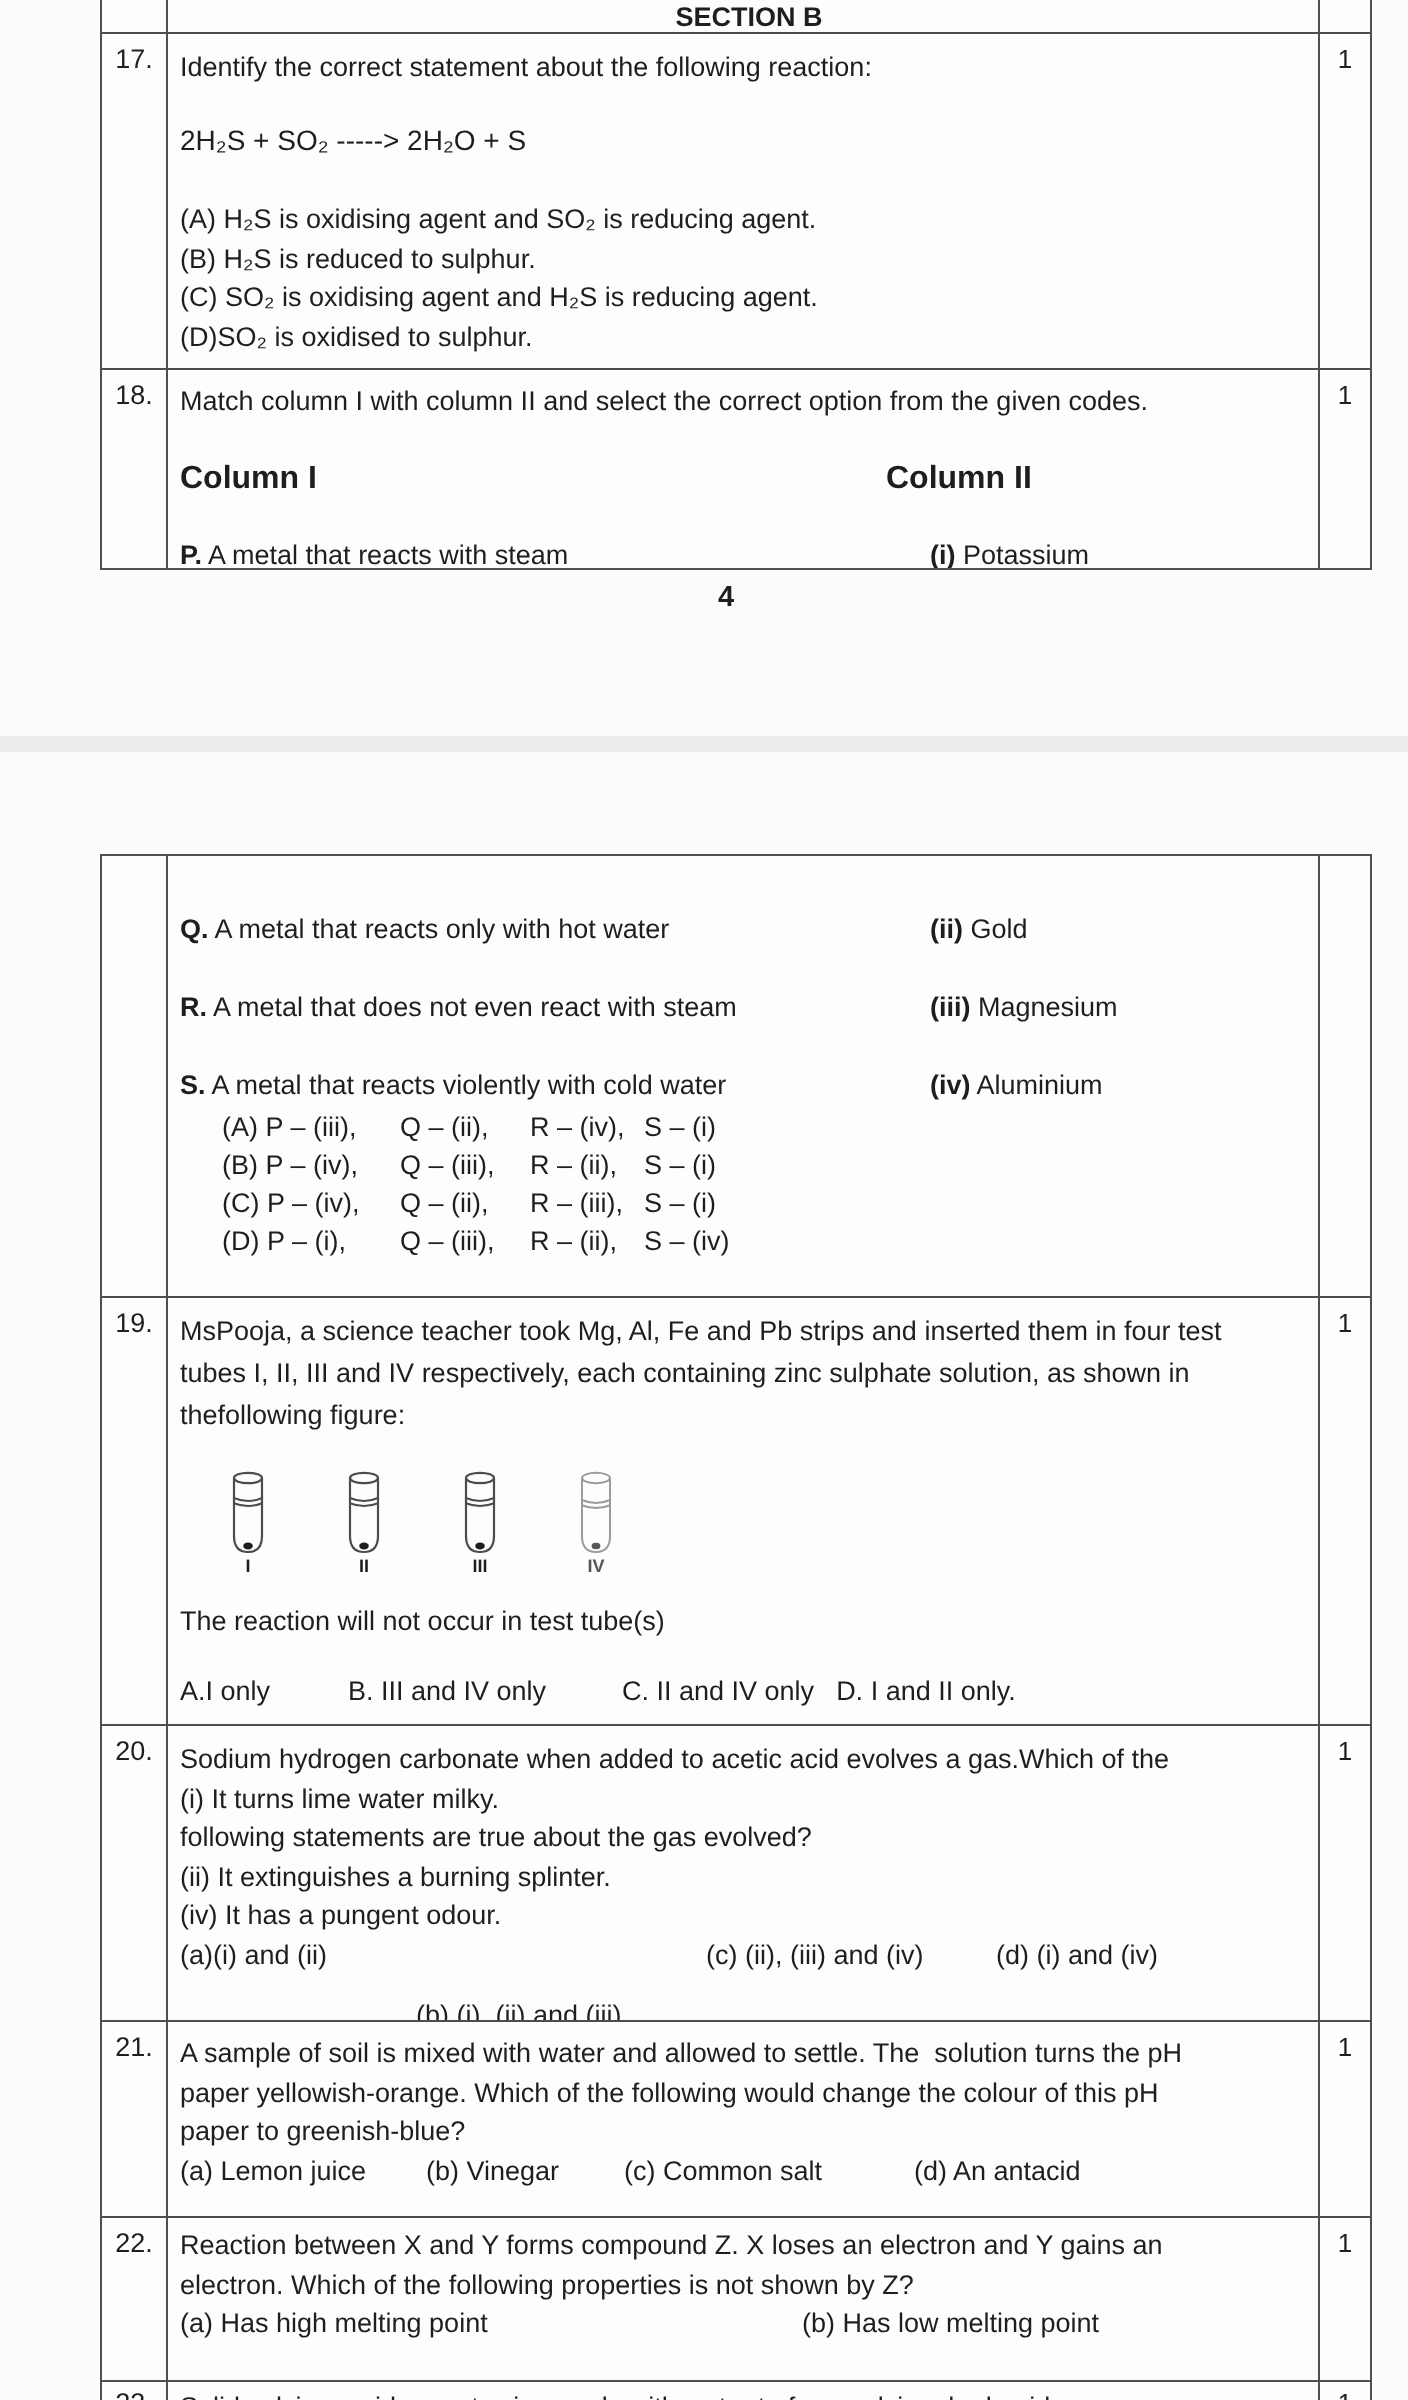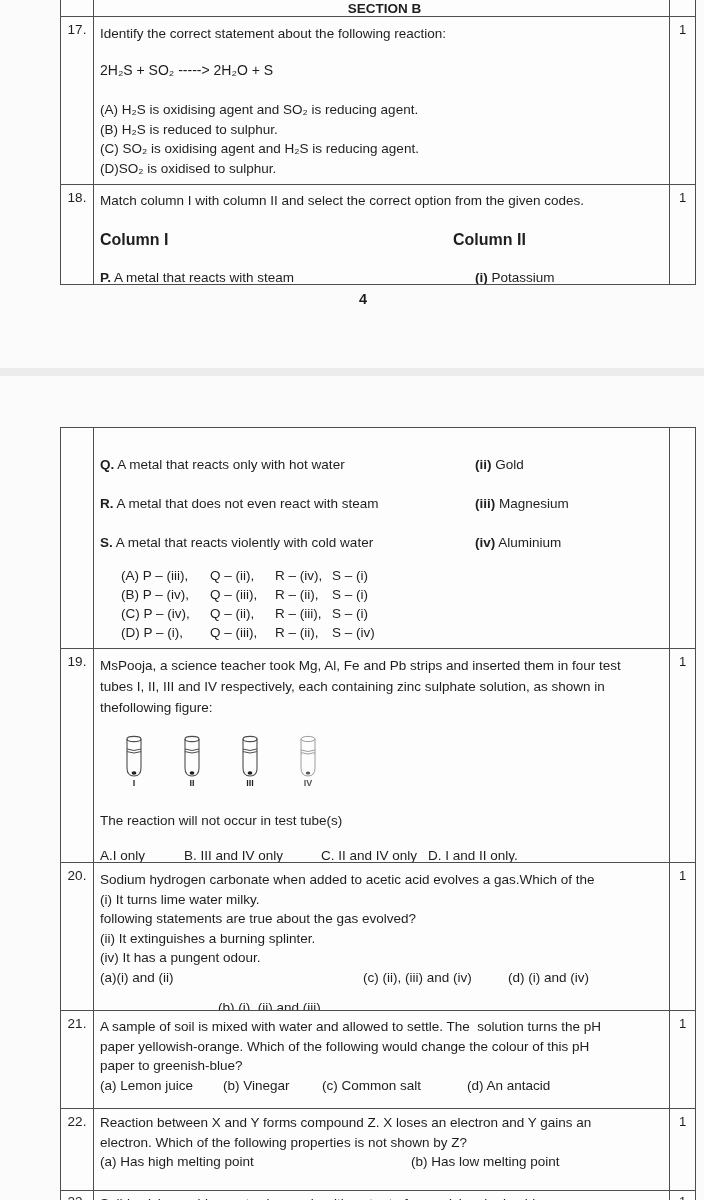--- a/index.html
+++ b/index.html
@@ -4,21 +4,21 @@
 <style>
   html,body{margin:0;padding:0;}
   body{
     width:704px;height:1200px;overflow:hidden;position:relative;
     background:#fbfbfb;color:#1e1e1e;
     font-family:"Liberation Sans","DejaVu Sans",sans-serif;
   }
   .page-band{position:absolute;left:0;top:368px;width:704px;height:8px;background:#ececec;}
   .pagenum{position:absolute;left:46px;top:291px;width:634px;text-align:center;
     font-weight:700;font-size:14.5px;}
-  .qtable{position:absolute;left:60px;width:634px;
+  .qtable{position:absolute;left:50px;width:634px;
     border-left:1px solid #4e4e4e;border-right:1px solid #4e4e4e;background:#fdfdfd;}
   #table1{top:0;}
   #table2{top:427px;border-top:1px solid #4e4e4e;}
   .trow{display:grid;grid-template-columns:33px 576px 25px;
     border-bottom:1px solid #4e4e4e;box-sizing:border-box;overflow:hidden;}
   .ncell{border-right:1px solid #4e4e4e;text-align:center;padding-top:5px;
     font-size:13.5px;box-sizing:border-box;}
   .ccell{border-right:1px solid #4e4e4e;padding-left:6px;box-sizing:border-box;overflow:hidden;}
   .mcell{text-align:center;padding-top:5px;font-size:13px;}
   .hdr-cell{display:flex;align-items:flex-start;justify-content:center;
@@ -98,21 +98,21 @@
         <span><b>(ii)</b><span> Gold</span></span>
       </div>
       <div class="pair" style="margin-top:19.5px;">
         <span class="pl"><b>R.</b><span> A metal that does not even react with steam</span></span>
         <span><b>(iii)</b><span> Magnesium</span></span>
       </div>
       <div class="pair" style="margin-top:19.5px;">
         <span class="pl"><b>S.</b><span> A metal that reacts violently with cold water</span></span>
         <span><b>(iv)</b><span> Aluminium</span></span>
       </div>
-      <div class="codes" style="margin-top:13px;">
+      <div class="codes" style="margin-top:1px;">
         <div class="codeline">
           <span class="k1">(A) P – (iii),</span><span class="k2">Q – (ii),</span><span class="k3">R – (iv),</span><span>S – (i)</span>
         </div>
         <div class="codeline">
           <span class="k1">(B) P – (iv),</span><span class="k2">Q – (iii),</span><span class="k3">R – (ii),</span><span>S – (i)</span>
         </div>
         <div class="codeline">
           <span class="k1">(C) P – (iv),</span><span class="k2">Q – (ii),</span><span class="k3">R – (iii),</span><span>S – (i)</span>
         </div>
         <div class="codeline">
@@ -166,21 +166,21 @@
             <path d="M5,5 L5,34 Q5,42 12,42 Q19,42 19,34 L19,5" fill="none" stroke="#9c9c9c" stroke-width="1"></path>
             <ellipse cx="12" cy="5" rx="7" ry="2.6" fill="none" stroke="#9c9c9c" stroke-width="1"></ellipse>
             <path d="M5,16 Q12,19 19,16" fill="none" stroke="#9c9c9c" stroke-width="1"></path>
             <path d="M5,18.6 Q12,21.4 19,18.6" fill="none" stroke="#9c9c9c" stroke-width="1"></path>
             <ellipse cx="12" cy="39" rx="2.2" ry="1.6" fill="#555"></ellipse>
           </svg>
           <div class="tube-label" style="color:#555;">IV</div>
         </div>
       </div>
 
-      <div class="line" style="margin-top:22px;">The reaction will not occur in test tube(s)</div>
+      <div class="line" style="margin-top:12px;">The reaction will not occur in test tube(s)</div>
       <div class="optline" style="margin-top:15px;">
         <span style="width:84px;">A.I only</span>
         <span style="width:137px;">B. III and IV only</span>
         <span style="margin-right:11px;">C. II and IV only</span>
         <span>D. I and II only.</span>
       </div>
     </div>
     <div class="mcell">1</div>
   </div>
 

